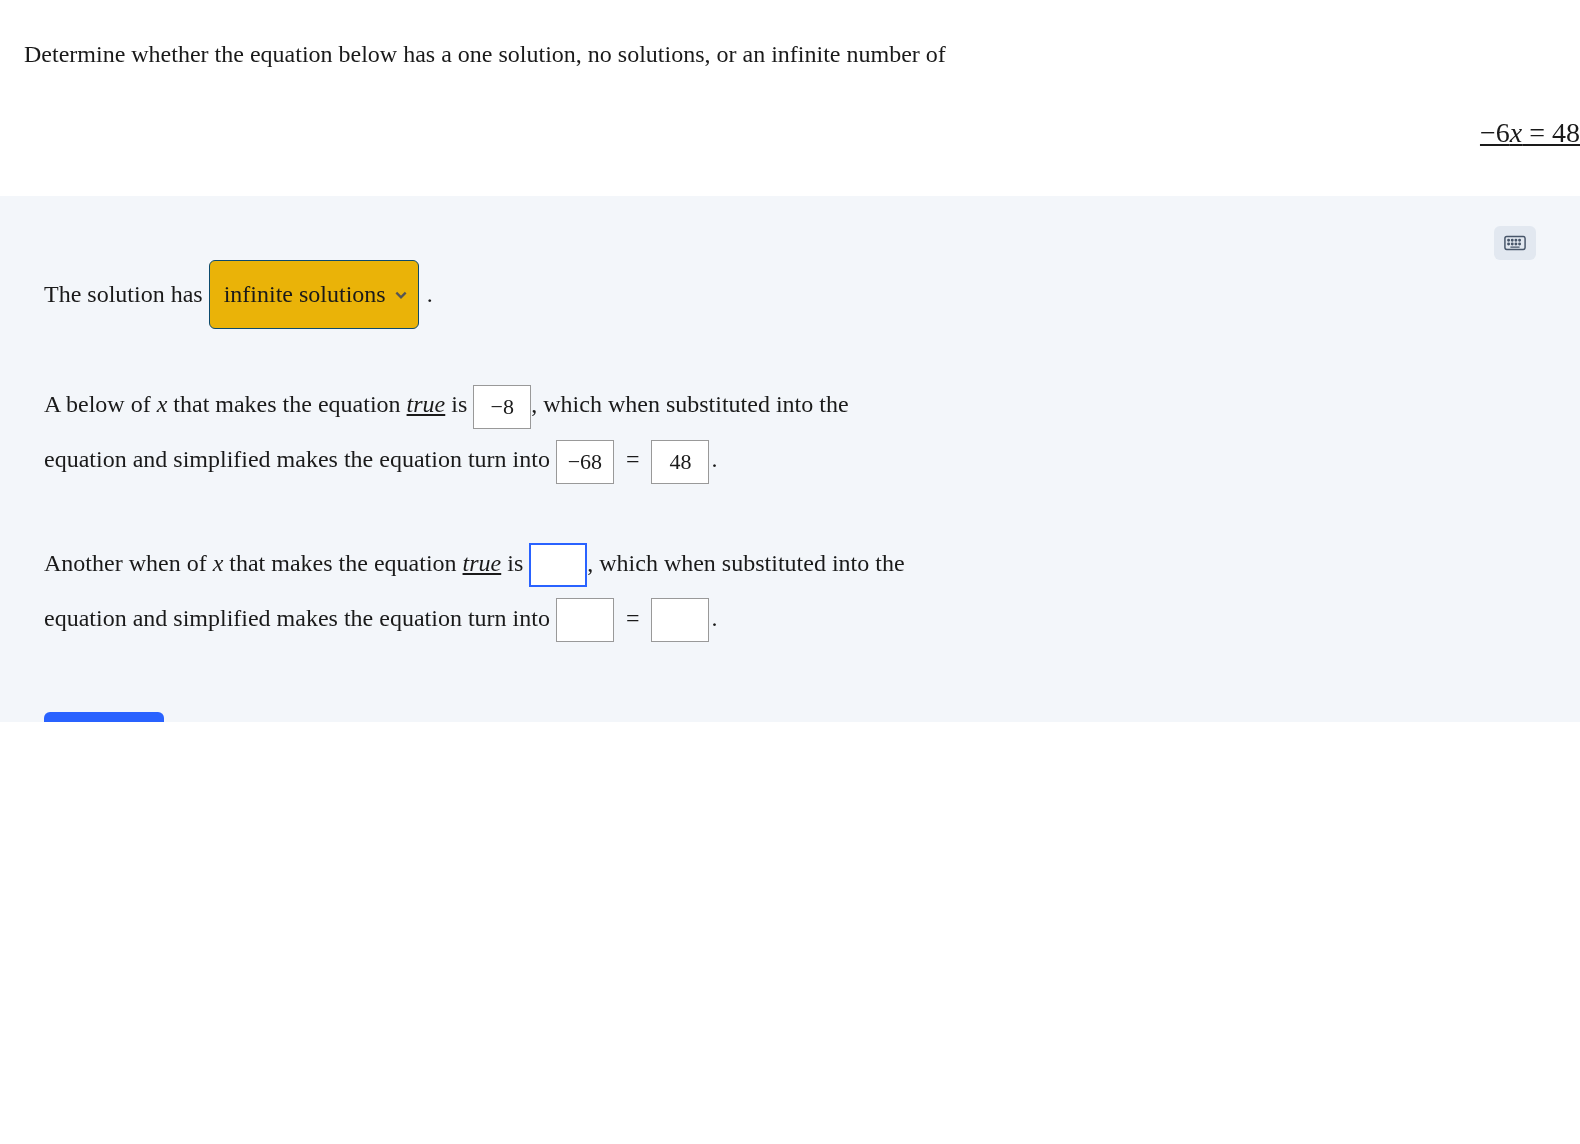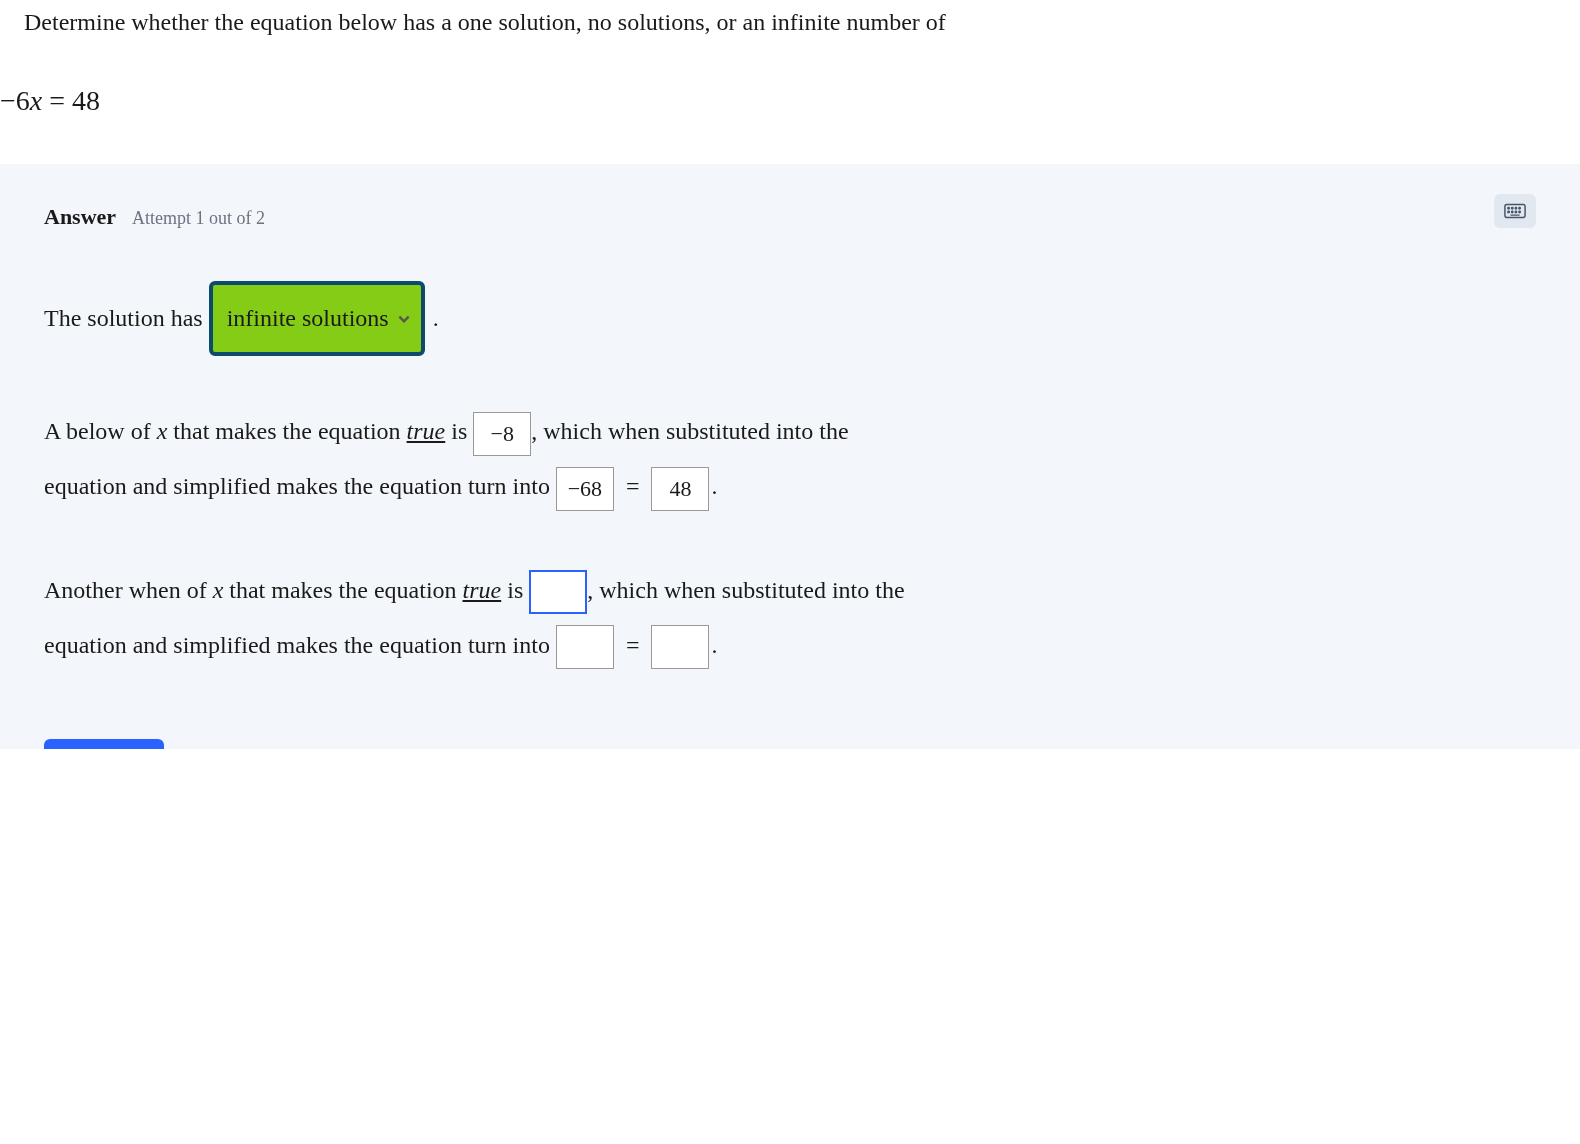--- a/index.html
+++ b/index.html
@@ -5,29 +5,30 @@
 * { box-sizing: border-box; margin: 0; padding: 0; }
 body {
   font-family: Georgia, 'Times New Roman', serif;
   font-size: 24px;
   color: #1a1a1a;
   background: #fff;
   width: 1580px;
   line-height: 1.5;
 }
 .question {
-  padding: 4px 24px 0 24px;
+  padding: 36px 24px 0 24px;
 }
 .question p { margin-bottom: 4px; }
 .math-var { font-style: italic; font-family: 'Times New Roman', serif; }
 .equation-display {
-  text-align: left;
+  text-align: right;
   font-size: 28px;
   padding: 36px 0 42px 0;
   font-family: 'Times New Roman', serif;
+  text-decoration: underline;
 }
 .answer-panel {
   background: #f3f6fa;
   padding: 36px 44px 60px 44px;
   position: relative;
 }
 .answer-header {
   display: flex;
   align-items: baseline;
   gap: 16px;
@@ -50,29 +51,30 @@
 }
 .keyboard-btn svg { width: 22px; height: 16px; }
 .sentence-row {
   margin-bottom: 16px;
   line-height: 2.3;
 }
 .sentence-row + .paragraph-gap { margin-top: 48px; }
 .select-box {
   display: inline-flex;
   align-items: center;
-  background: #84cc16;
-  border: 4px solid #0c4a6e;
+  background: #eab308;
+  border: 1px solid #0c4a6e;
   border-radius: 6px;
   padding: 6px 10px 6px 14px;
   font-size: 24px;
   font-family: inherit;
   gap: 8px;
   cursor: pointer;
   vertical-align: baseline;
+  margin-top: 28px;
 }
 .chevron {
   width: 14px;
   height: 14px;
   color: #555;
 }
 .input-box {
   display: inline-block;
   background: #fff;
   border: 1px solid #999;
@@ -109,24 +111,20 @@
   <p>
     <span>Determine whether the equation below has a one solution, no solutions, or an infinite number of</span>
   </p>
 </div>
 
 <div class="equation-display">
   <span>−6<span class="math-var">x</span></span><span> = </span><span>48</span>
 </div>
 
 <div class="answer-panel">
-  <div class="answer-header">
-    <span class="answer-label">Answer</span>
-    <span class="attempt-text">Attempt 1 out of 2</span>
-  </div>
 
   <div class="keyboard-btn">
     <svg viewBox="0 0 24 16" fill="none" stroke="#475569" stroke-width="1.6">
       <rect x="1" y="1" width="22" height="14" rx="2"></rect>
       <circle cx="5" cy="5" r="0.8" fill="#475569"></circle>
       <circle cx="9" cy="5" r="0.8" fill="#475569"></circle>
       <circle cx="13" cy="5" r="0.8" fill="#475569"></circle>
       <circle cx="17" cy="5" r="0.8" fill="#475569"></circle>
       <circle cx="5" cy="9" r="0.8" fill="#475569"></circle>
       <circle cx="9" cy="9" r="0.8" fill="#475569"></circle>

